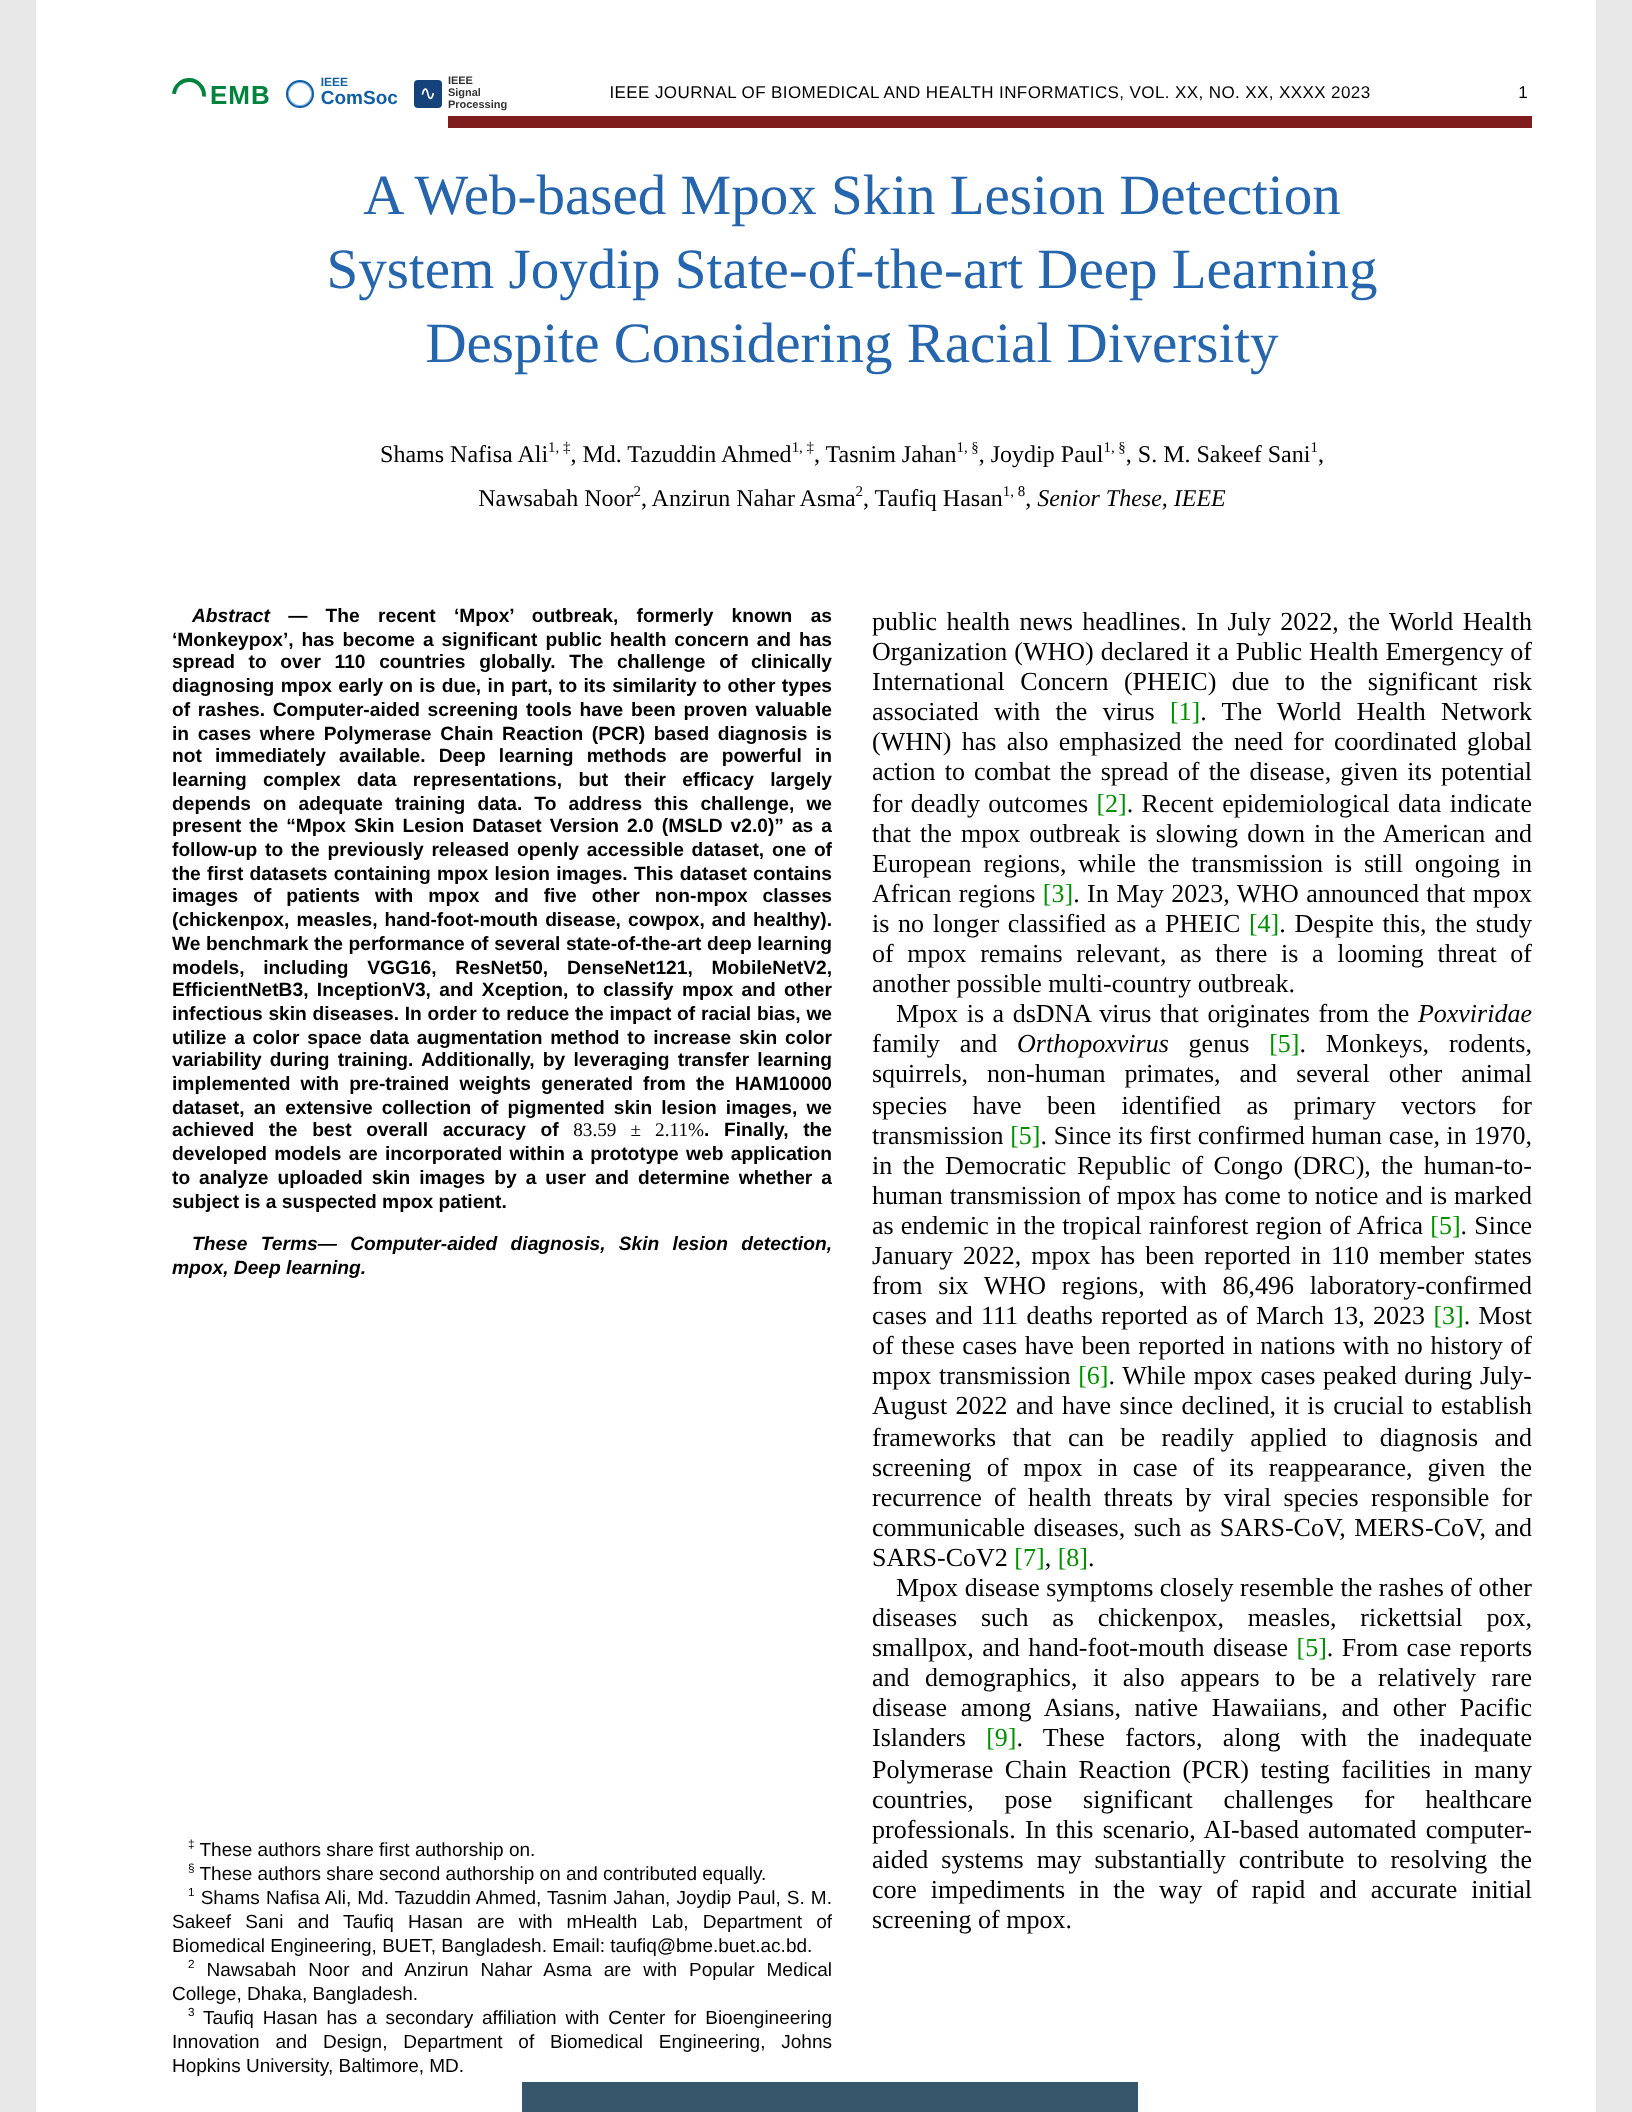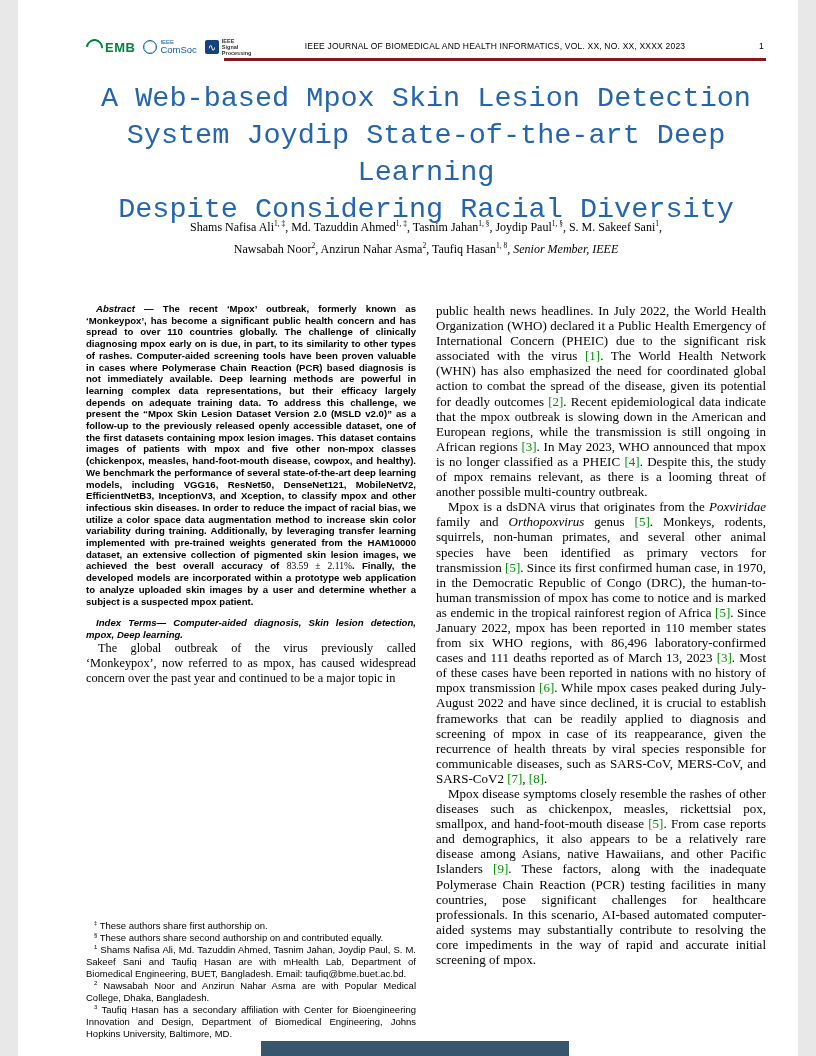--- a/index.html
+++ b/index.html
@@ -13,36 +13,36 @@
   .header { position:absolute; top:36px; left:68px; width:680px; height:30px; }
   .logos { position:absolute; left:0; top:-2px; height:26px; display:flex; align-items:center; gap:8px; }
   .logo-emb { display:flex; align-items:center; gap:2px; }
   .emb-arc { width:13px; height:13px; border:2.5px solid #00843d; border-radius:50%;
              border-bottom-color:transparent; border-left-color:transparent; transform:rotate(-40deg); }
   .emb-text { color:#00843d; font-family:"Liberation Sans", sans-serif; font-weight:bold;
               font-size:13px; letter-spacing:0.5px; }
   .logo-comsoc { display:flex; align-items:center; gap:3px; }
   .comsoc-globe { width:12px; height:12px; border-radius:50%; border:1.5px solid #0f5ea8;
                   box-shadow:inset 0 0 0 0.5px #7fb0dd; }
-  .comsoc-stack { display:flex; flex-direction:column; line-height:1; font-family:"Liberation Sans", sans-serif; color:#0f5ea8; font-weight:normal; }
+  .comsoc-stack { display:flex; flex-direction:column; line-height:1; font-family:"Liberation Sans", sans-serif; color:#0f5ea8; font-weight:bold; }
   .comsoc-ieee { font-size:6px; }
   .comsoc-name { font-size:9.5px; }
   .logo-sps { display:flex; align-items:center; gap:3px; }
   .sps-mark { width:14px; height:14px; background:#15427a; color:#fff; font-size:10px;
               display:flex; align-items:center; justify-content:center; border-radius:2px; }
   .sps-stack { display:flex; flex-direction:column; line-height:1.15; font-family:"Liberation Sans", sans-serif;
                font-size:5.5px; font-weight:bold; color:#333; }
-  .header-line { margin-left:138px; height:22px; border-bottom:3px solid #7f1d1d; position:relative;
+  .header-line { margin-left:138px; height:22px; border-bottom:6px solid #7f1d1d; position:relative;
                  text-align:center; font-family:"Liberation Sans", sans-serif; font-size:8.5px;
                  letter-spacing:0.2px; line-height:20px; white-space:nowrap; }
   .page-number { position:absolute; right:2px; top:0; }
 
   
   .title { position:absolute; top:80px; left:48px; width:720px; margin:0; text-align:center;
-           font-family:Liberation Mono, monospace; font-weight:400; font-size:28.5px;
+           font-family:Liberation Serif, serif; font-weight:400; font-size:28.5px;
            line-height:37px; color:#2565ae; }
   .title-line { display:block; }
   .authors { position:absolute; top:217px; left:48px; width:720px; text-align:center;
              font-size:12px; line-height:21.5px; }
   .sg-sup { font-size:0.62em; vertical-align:super; line-height:0; }
   .sg-i { font-style:italic; }
   .sg-lead { font-style:italic; }
   .sg-math { font-family:"Liberation Serif", serif; font-weight:400; }
   .sg-cite { color:#009100; }
 
@@ -101,29 +101,28 @@
   </header>
 
   <h1 class="title">
     <span class="title-line">A Web-based Mpox Skin Lesion Detection</span>
     <span class="title-line">System Joydip State-of-the-art Deep Learning</span>
     <span class="title-line">Despite Considering Racial Diversity</span>
   </h1>
 
   <div class="authors">
     <div class="author-line">Shams Nafisa Ali<span class="sg-sup">1, ‡</span>, Md. Tazuddin Ahmed<span class="sg-sup">1, ‡</span>, Tasnim Jahan<span class="sg-sup">1, §</span>, Joydip Paul<span class="sg-sup">1, §</span>, S. M. Sakeef Sani<span class="sg-sup">1</span>,</div>
-    <div class="author-line">Nawsabah Noor<span class="sg-sup">2</span>, Anzirun Nahar Asma<span class="sg-sup">2</span>, Taufiq Hasan<span class="sg-sup">1, 8</span>, <span class="sg-i">Senior Member, IEEE</span></div>
+    <div class="author-line">Nawsabah Noor<span class="sg-sup">2</span>, Anzirun Nahar Asma<span class="sg-sup">2</span>, Taufiq Hasan<span class="sg-sup">1, 8</span>, <span class="sg-i">Senior These, IEEE</span></div>
   </div>
 
   <div class="columns">
 
     <div class="col col-left">
       <p class="abstract"><span class="sg-lead">Abstract</span> — The recent ‘Mpox’ outbreak, formerly known as ‘Monkeypox’, has become a significant public health concern and has spread to over 110 countries globally. The challenge of clinically diagnosing mpox early on is due, in part, to its similarity to other types of rashes. Computer-aided screening tools have been proven valuable in cases where Polymerase Chain Reaction (PCR) based diagnosis is not immediately available. Deep learning methods are powerful in learning complex data representations, but their efficacy largely depends on adequate training data. To address this challenge, we present the “Mpox Skin Lesion Dataset Version 2.0 (MSLD v2.0)” as a follow-up to the previously released openly accessible dataset, one of the first datasets containing mpox lesion images. This dataset contains images of patients with mpox and five other non-mpox classes (chickenpox, measles, hand-foot-mouth disease, cowpox, and healthy). We benchmark the performance of several state-of-the-art deep learning models, including VGG16, ResNet50, DenseNet121, MobileNetV2, EfficientNetB3, InceptionV3, and Xception, to classify mpox and other infectious skin diseases. In order to reduce the impact of racial bias, we utilize a color space data augmentation method to increase skin color variability during training. Additionally, by leveraging transfer learning implemented with pre-trained weights generated from the HAM10000 dataset, an extensive collection of pigmented skin lesion images, we achieved the best overall accuracy of <span class="sg-math">83.59 ± 2.11%</span>. Finally, the developed models are incorporated within a prototype web application to analyze uploaded skin images by a user and determine whether a subject is a suspected mpox patient.</p>
-      <p class="index-terms"><span class="sg-lead">Index Terms</span>— Computer-aided diagnosis, Skin lesion detection, mpox, Deep learning.</p>
-      <p class="intro-para">The global outbreak of the virus previously called ‘Monkeypox’, now referred to as mpox, has caused widespread concern over the past year and continued to be a major topic in</p>
+      <p class="index-terms"><span class="sg-lead">These Terms</span>— Computer-aided diagnosis, Skin lesion detection, mpox, Deep learning.</p>
       <div class="fn-spacer"></div>
       <div class="footnotes">
         <div class="footnote"><span class="sg-sup">‡</span> These authors share first authorship on.</div>
         <div class="footnote"><span class="sg-sup">§</span> These authors share second authorship on and contributed equally.</div>
         <div class="footnote"><span class="sg-sup">1</span> Shams Nafisa Ali, Md. Tazuddin Ahmed, Tasnim Jahan, Joydip Paul, S. M. Sakeef Sani and Taufiq Hasan are with mHealth Lab, Department of Biomedical Engineering, BUET, Bangladesh. Email: taufiq@bme.buet.ac.bd.</div>
         <div class="footnote"><span class="sg-sup">2</span> Nawsabah Noor and Anzirun Nahar Asma are with Popular Medical College, Dhaka, Bangladesh.</div>
         <div class="footnote"><span class="sg-sup">3</span> Taufiq Hasan has a secondary affiliation with Center for Bioengineering Innovation and Design, Department of Biomedical Engineering, Johns Hopkins University, Baltimore, MD.</div>
       </div>
     </div>
 

